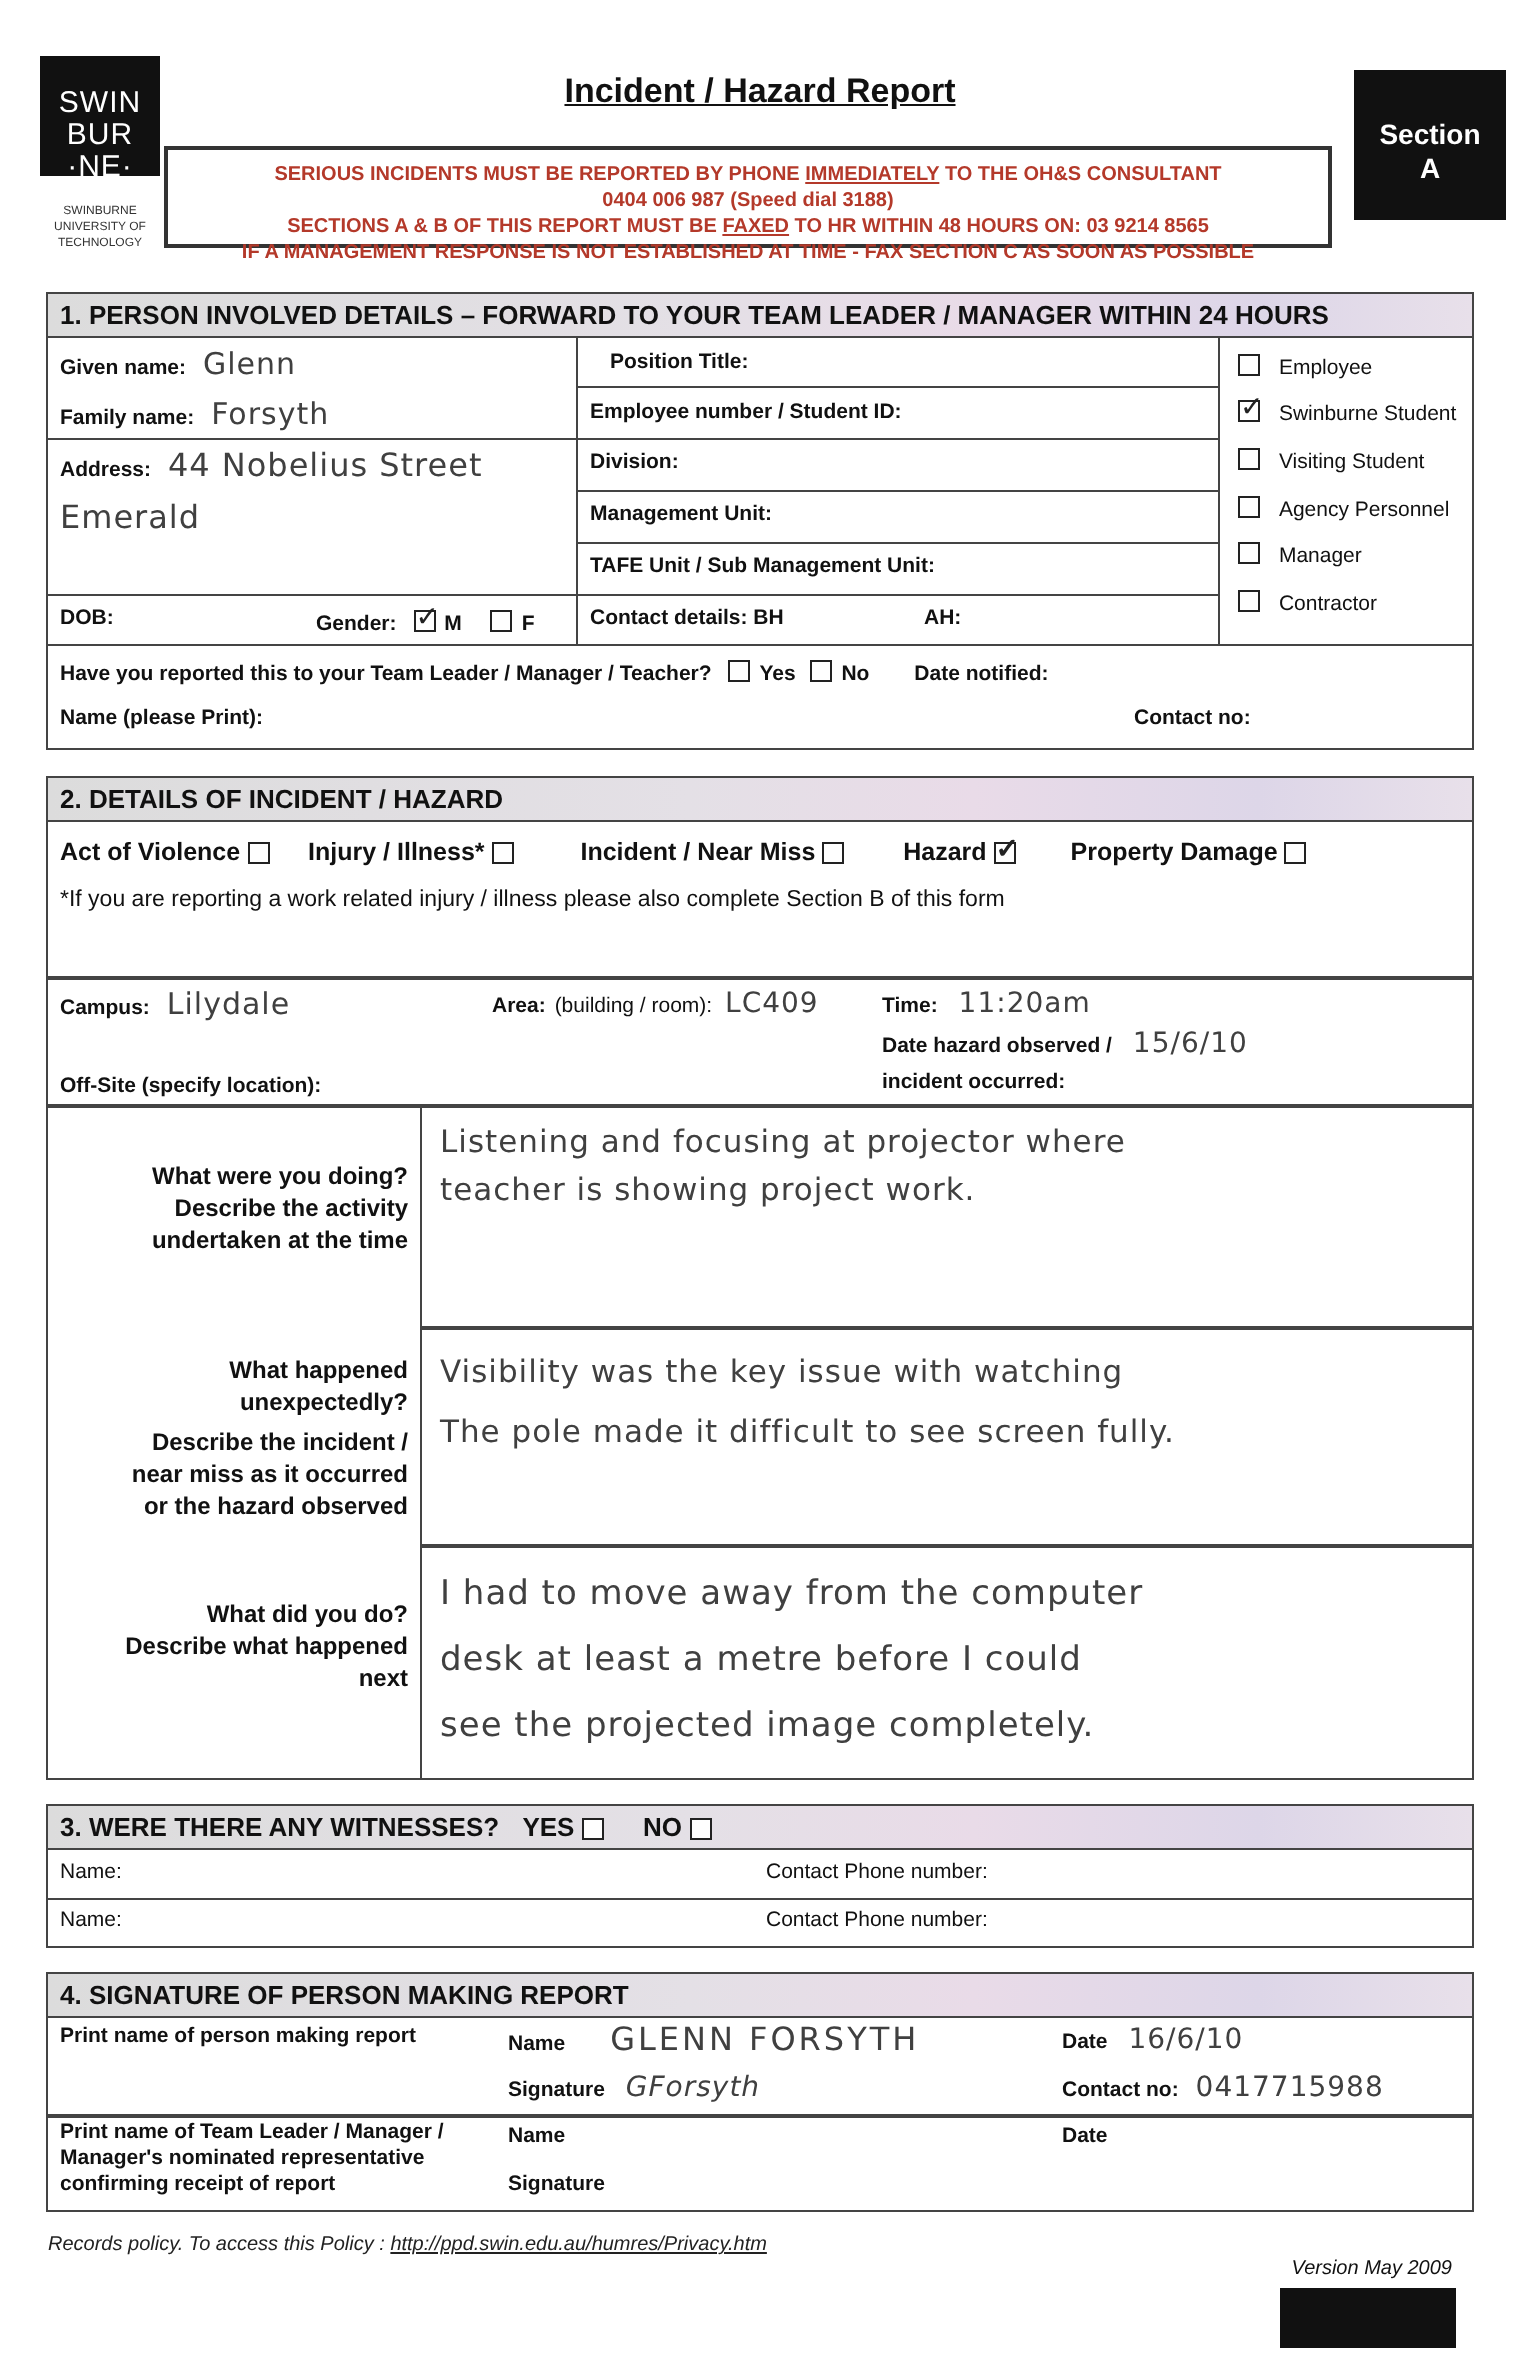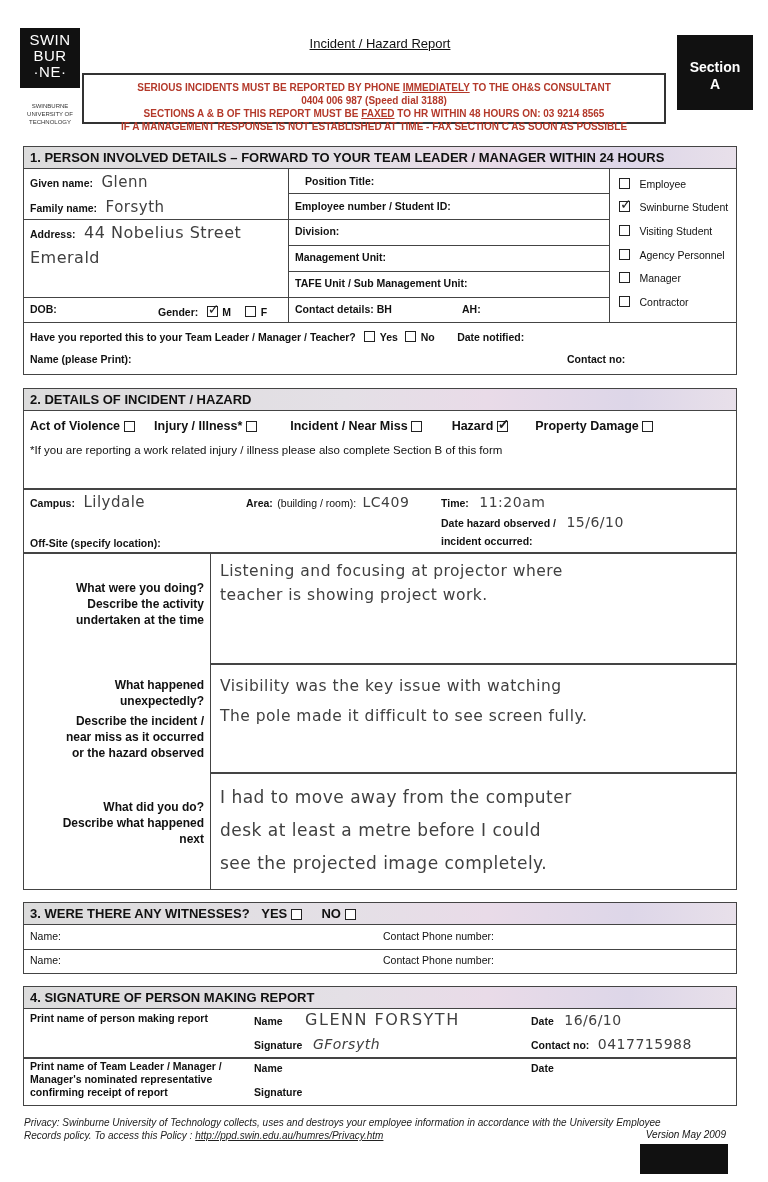--- a/index.html
+++ b/index.html
@@ -5,24 +5,24 @@
   * { box-sizing: border-box; margin: 0; padding: 0; }
   html, body { width: 768px; height: 1182px; background: #ffffff; overflow: hidden; }
   body { position: relative; font-family: "Liberation Sans", sans-serif; color: #111; }
 
   .abs { position: absolute; }
   .hand { font-family: "DejaVu Sans", sans-serif; font-weight: normal; color: #404040; letter-spacing: 0.5px; }
   .cb { display: inline-block; width: 11px; height: 11px; border: 1px solid #222; vertical-align: middle; position: relative; background: #fff; }
   .cb.checked::after { content: "✓"; position: absolute; left: 0px; top: -6px; font-size: 14px; color: #222; }
 
   
-  .logo { left: 20px; top: 28px; width: 60px; height: 60px; background: #111; color: #fff; text-align: center; font-size: 15px; line-height: 16px; padding-top: 4px; letter-spacing: 0.5px; }
+  .logo { left: 20px; top: 28px; width: 60px; height: 60px; background: #111; color: #fff; text-align: center; font-size: 15px; line-height: 16px; padding-top: 16px; letter-spacing: 0.5px; }
   .logo-sub { left: 22px; top: 102px; width: 56px; text-align: center; font-size: 6px; line-height: 8px; color: #333; }
 
-  .title { left: 240px; top: 36px; width: 280px; text-align: center; font-size: 13px; font-weight: normal; text-decoration: underline; }
+  .title { left: 240px; top: 36px; width: 280px; text-align: center; font-size: 17px; font-weight: bold; text-decoration: underline; }
   .section-badge { left: 677px; top: 35px; width: 76px; height: 75px; background: #111; color: #fff; font-weight: bold; font-size: 14px; text-align: center; line-height: 17px; padding-top: 24px; }
 
   .warning { left: 82px; top: 73px; width: 584px; height: 51px; border: 2px solid #333; color: #b4392a; font-weight: bold; font-size: 10px; text-align: center; line-height: 13px; padding-top: 6px; }
   .warning u { text-decoration: underline; }
 
   
   .sec { left: 23px; width: 714px; border: 1.5px solid #444; background: #fff; }
   .sec-head { height: 22px; background: linear-gradient(90deg, #dcdcdc 0%, #e4e0e6 45%, #e9dbe8 65%, #ddd6e8 85%, #e8e0ea 100%); border-bottom: 1.5px solid #444; font-weight: bold; font-size: 13px; line-height: 22px; padding-left: 6px; }
 
   .lbl { font-size: 10.5px; font-weight: bold; }
@@ -251,19 +251,18 @@
     <div>Print name of Team Leader / Manager /</div>
     <div>Manager's nominated representative</div>
     <div>confirming receipt of report</div>
   </div>
   <div class="abs lbl" style="left:230px; top:75px;">Name</div>
   <div class="abs lbl" style="left:230px; top:99px;">Signature</div>
   <div class="abs lbl" style="left:507px; top:75px;">Date</div>
 </div>
 
 <div class="abs" style="left:24px; top:1116px; width:716px; font-size:10px; font-style:italic; line-height:13px; color:#222;">
-  <div>Privacy: Swinburne University of Technology collects, uses and destroys your employee information in accordance with the University Employee</div>
   <div>
     <span>Records policy.   To access this Policy : </span><span style="text-decoration:underline;">http://ppd.swin.edu.au/humres/Privacy.htm</span>
   </div>
 </div>
 <div class="abs" style="left:604px; top:1129px; width:122px; text-align:right; font-size:10px; font-style:italic;">Version May 2009</div>
 <div class="abs" style="left:640px; top:1144px; width:88px; height:30px; background:#111;"></div>
 
 </body></html>

